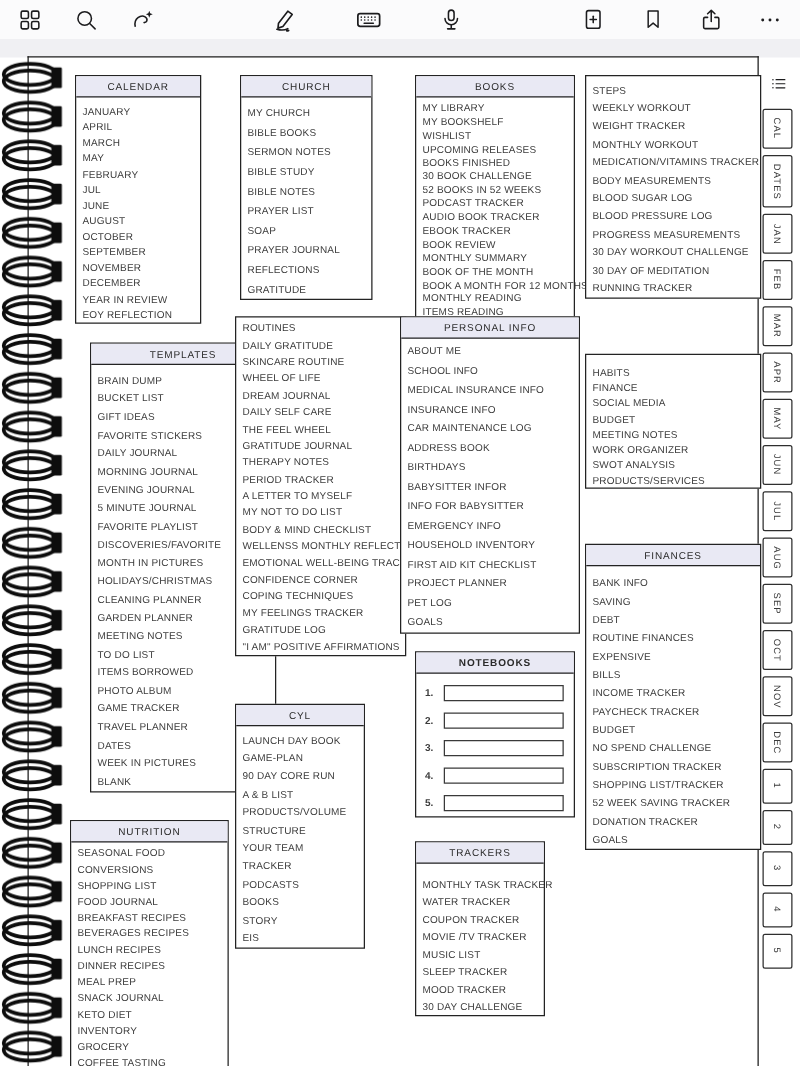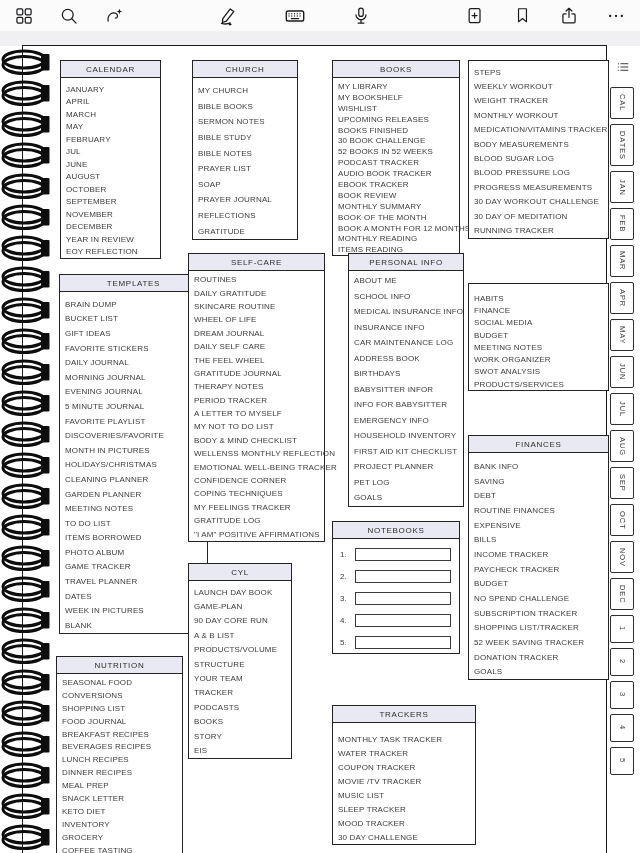--- a/index.html
+++ b/index.html
@@ -159,21 +159,21 @@
       <li class="item">AUGUST</li>
       <li class="item">OCTOBER</li>
       <li class="item">SEPTEMBER</li>
       <li class="item">NOVEMBER</li>
       <li class="item">DECEMBER</li>
       <li class="item">YEAR IN REVIEW</li>
       <li class="item">EOY REFLECTION</li>
     </ul>
 </section>
 
-<section class="box" style="left:59px;top:274px;width:149px;--lh:14.6px;--pt:5px">
+<section class="box" style="left:72px;top:274px;width:149px;--lh:14.6px;--pt:5px">
   <header class="box-h">TEMPLATES</header>
   <ul class="box-list">
 
   <li class="item">BRAIN DUMP</li>
       <li class="item">BUCKET LIST</li>
       <li class="item">GIFT IDEAS</li>
       <li class="item">FAVORITE STICKERS</li>
       <li class="item">DAILY JOURNAL</li>
       <li class="item">MORNING JOURNAL</li>
       <li class="item">EVENING JOURNAL</li>
@@ -202,21 +202,21 @@
 
   <li class="item">SEASONAL FOOD</li>
       <li class="item">CONVERSIONS</li>
       <li class="item">SHOPPING LIST</li>
       <li class="item">FOOD JOURNAL</li>
       <li class="item">BREAKFAST RECIPES</li>
       <li class="item">BEVERAGES RECIPES</li>
       <li class="item">LUNCH RECIPES</li>
       <li class="item">DINNER RECIPES</li>
       <li class="item">MEAL PREP</li>
-      <li class="item">SNACK LETTER</li>
+      <li class="item">SNACK JOURNAL</li>
       <li class="item">KETO DIET</li>
       <li class="item">INVENTORY</li>
       <li class="item">GROCERY</li>
       <li class="item">COFFEE TASTING</li>
     </ul>
 </section>
 
 <section class="box" style="left:192px;top:60px;width:106px;--lh:15.6px;--pt:5px">
   <header class="box-h">CHURCH</header>
   <ul class="box-list">
@@ -228,21 +228,20 @@
       <li class="item">BIBLE NOTES</li>
       <li class="item">PRAYER LIST</li>
       <li class="item">SOAP</li>
       <li class="item">PRAYER JOURNAL</li>
       <li class="item">REFLECTIONS</li>
       <li class="item">GRATITUDE</li>
     </ul>
 </section>
 
 <section class="box" style="left:188px;top:253px;width:137px;--lh:13.4px;--pt:2px">
-  <header class="box-h">SELF-CARE</header>
   <ul class="box-list">
 
   <li class="item">ROUTINES</li>
       <li class="item">DAILY GRATITUDE</li>
       <li class="item">SKINCARE ROUTINE</li>
       <li class="item">WHEEL OF LIFE</li>
       <li class="item">DREAM JOURNAL</li>
       <li class="item">DAILY SELF CARE</li>
       <li class="item">THE FEEL WHEEL</li>
       <li class="item">GRATITUDE JOURNAL</li>
@@ -296,21 +295,21 @@
       <li class="item">EBOOK TRACKER</li>
       <li class="item">BOOK REVIEW</li>
       <li class="item">MONTHLY SUMMARY</li>
       <li class="item">BOOK OF THE MONTH</li>
       <li class="item">BOOK A MONTH FOR 12 MONTHS</li>
       <li class="item">MONTHLY READING</li>
       <li class="item">ITEMS READING</li>
     </ul>
 </section>
 
-<section class="box" style="left:348px;top:253px;width:116px;--lh:15.5px;--pt:2px">
+<section class="box" style="left:320px;top:253px;width:144px;--lh:15.5px;--pt:2px">
   <header class="box-h">PERSONAL INFO</header>
   <ul class="box-list">
 
   <li class="item">ABOUT ME</li>
       <li class="item">SCHOOL INFO</li>
       <li class="item">MEDICAL INSURANCE INFO</li>
       <li class="item">INSURANCE INFO</li>
       <li class="item">CAR MAINTENANCE LOG</li>
       <li class="item">ADDRESS BOOK</li>
       <li class="item">BIRTHDAYS</li>
@@ -318,21 +317,21 @@
       <li class="item">INFO FOR BABYSITTER</li>
       <li class="item">EMERGENCY INFO</li>
       <li class="item">HOUSEHOLD INVENTORY</li>
       <li class="item">FIRST AID KIT CHECKLIST</li>
       <li class="item">PROJECT PLANNER</li>
       <li class="item">PET LOG</li>
       <li class="item">GOALS</li>
     </ul>
 </section>
 
-<section class="box" style="left:332px;top:521px;width:128px;">
+<section class="box" style="left:332px;top:521px;width:128px;font-weight:bold;">
   <header class="box-h">NOTEBOOKS</header>
   <div class="nb-list">
 
   <div class="nb-row">
         <span class="nb-num">1.</span>
         <span class="nb-input"></span>
       </div>
       <div class="nb-row">
         <span class="nb-num">2.</span>
         <span class="nb-input"></span>
@@ -345,21 +344,21 @@
         <span class="nb-num">4.</span>
         <span class="nb-input"></span>
       </div>
       <div class="nb-row">
         <span class="nb-num">5.</span>
         <span class="nb-input"></span>
       </div>
     </div>
 </section>
 
-<section class="box" style="left:332px;top:705px;width:144px;--lh:13.9px;--pt:10px">
+<section class="box" style="left:332px;top:673px;width:104px;--lh:13.9px;--pt:10px">
   <header class="box-h">TRACKERS</header>
   <ul class="box-list">
 
   <li class="item">MONTHLY TASK TRACKER</li>
       <li class="item">WATER TRACKER</li>
       <li class="item">COUPON TRACKER</li>
       <li class="item">MOVIE /TV TRACKER</li>
       <li class="item">MUSIC LIST</li>
       <li class="item">SLEEP TRACKER</li>
       <li class="item">MOOD TRACKER</li>

